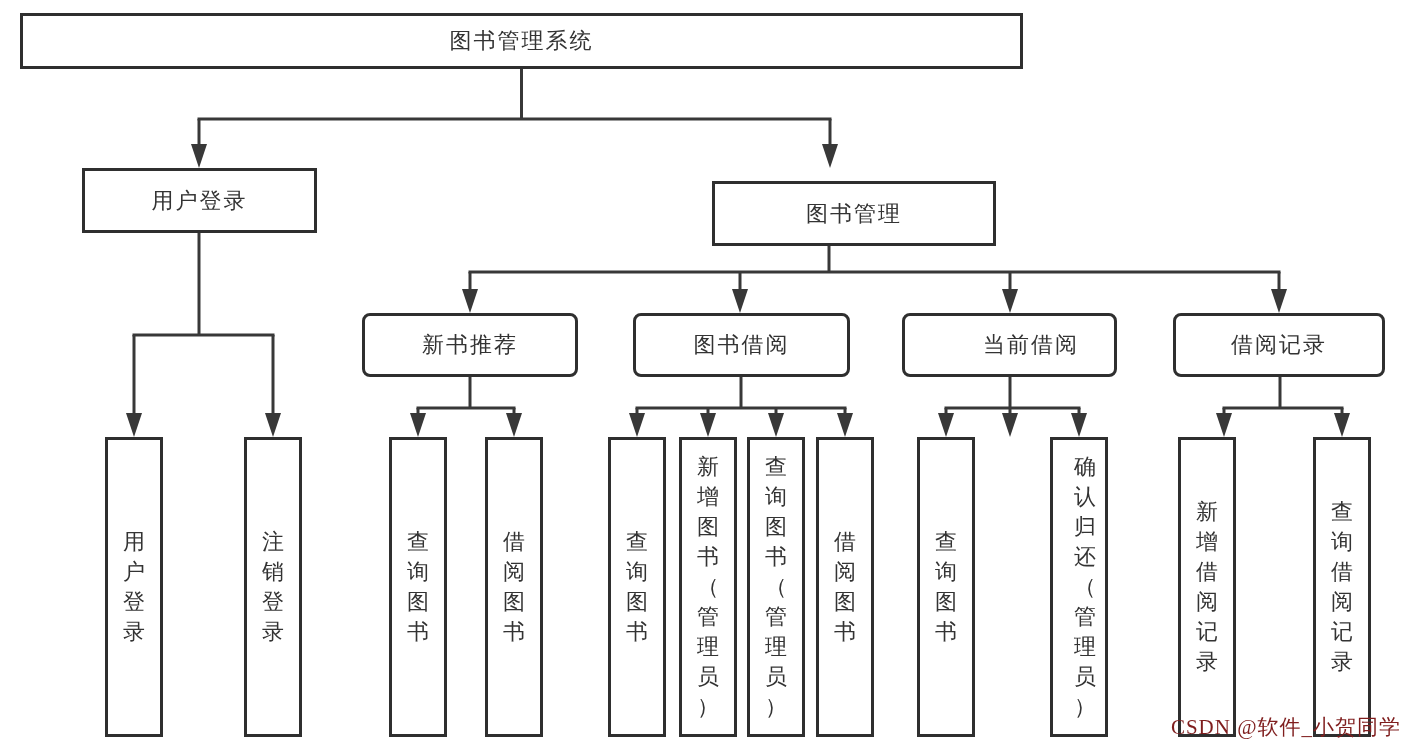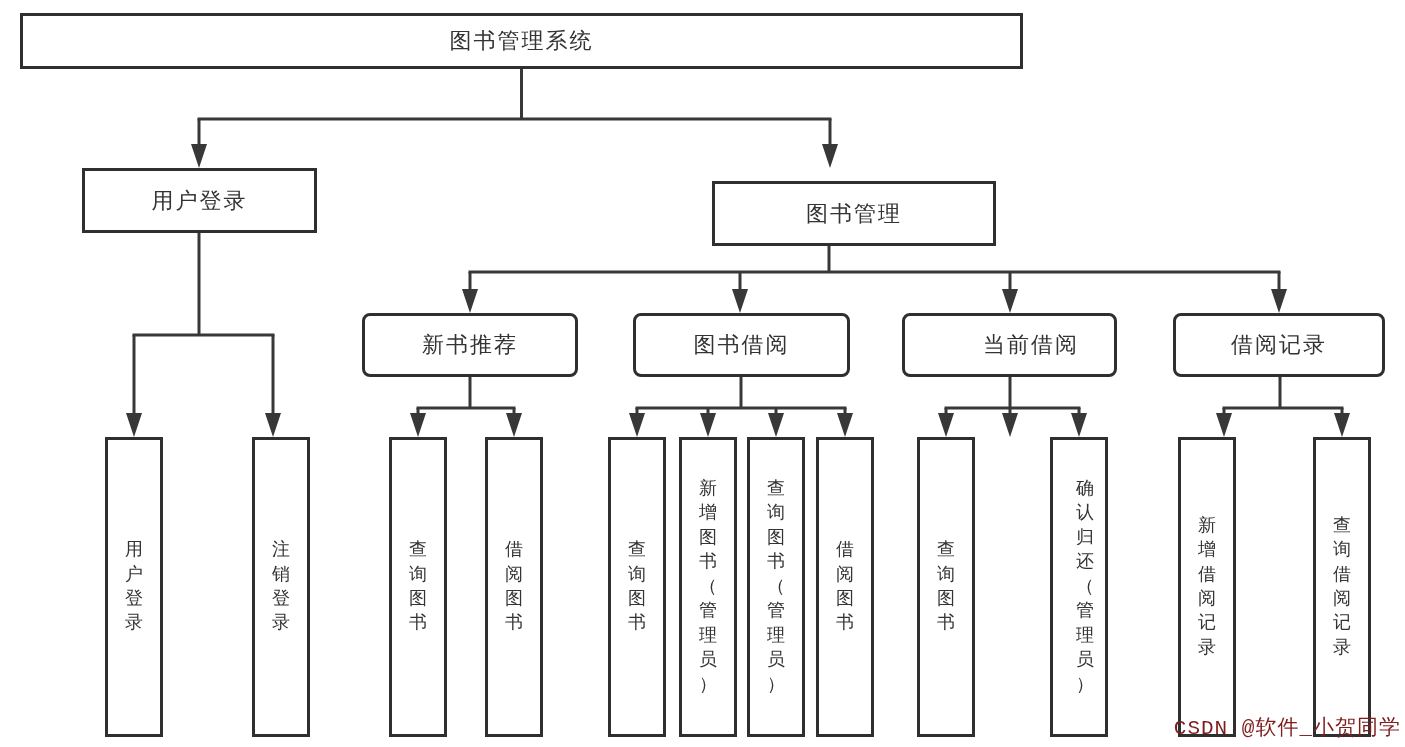--- a/index.html
+++ b/index.html
@@ -1,20 +1,20 @@
 <!DOCTYPE html>
 <html><head>
 <meta charset="utf-8">
 <style>
   html,body{margin:0;padding:0;background:#ffffff;}
   #canvas{
     position:relative;
     width:1405px;height:747px;
     background:#ffffff;
-    font-family:Liberation Mono, monospace;
+    font-family:Liberation Serif, serif;
     overflow:hidden;
   }
   #wires{position:absolute;left:0;top:0;width:1405px;height:747px;}
   .node{
     position:absolute;
     box-sizing:border-box;
     background:#ffffff;
     border:3px solid #2f2f2f;
     display:flex;
     align-items:center;
@@ -26,33 +26,33 @@
   .node.h span{white-space:nowrap;}
   .node.v{letter-spacing:0;}
   .node.v .vtext{
     display:block;
     width:26px;
     margin:0 auto;
     text-align:center;
     line-height:1.36;
     word-break:break-all;
     line-break:anywhere;
-    font-size:18px;
+    font-size:22px;
   }
   
   .n-root{left:20px;top:13px;width:1003px;height:56px;}
   .n-login{left:82px;top:168px;width:235px;height:65px;}
   .n-mgmt{left:712px;top:168px;width:284px;height:65px;margin-top:13px;}
   .lvl3{top:313px;height:64px;border-radius:8px;}
   .n-recommend{left:362px;width:216px;}
   .n-borrowing{left:633px;width:217px;}
   .n-current{left:902px;width:215px;padding-left:43px;}
   .n-records{left:1173px;width:212px;}
   .leaf{top:437px;width:58px;height:300px;}
-  .x105{left:105px;} .x244{left:252px;}
+  .x105{left:105px;} .x244{left:244px;}
   .x389{left:389px;} .x485{left:485px;}
   .x608{left:608px;} .x679{left:679px;} .x747{left:747px;} .x816{left:816px;}
   .x917{left:917px;} .x981{left:981px;} .x1050{left:1050px;padding-left:12px;}
   .x1195{left:1178px;} .x1313{left:1313px;}
   #watermark{
     position:absolute;
     right:4px;bottom:6px;
     font-size:21px;
     color:#7f1d1d;
     letter-spacing:1px;

